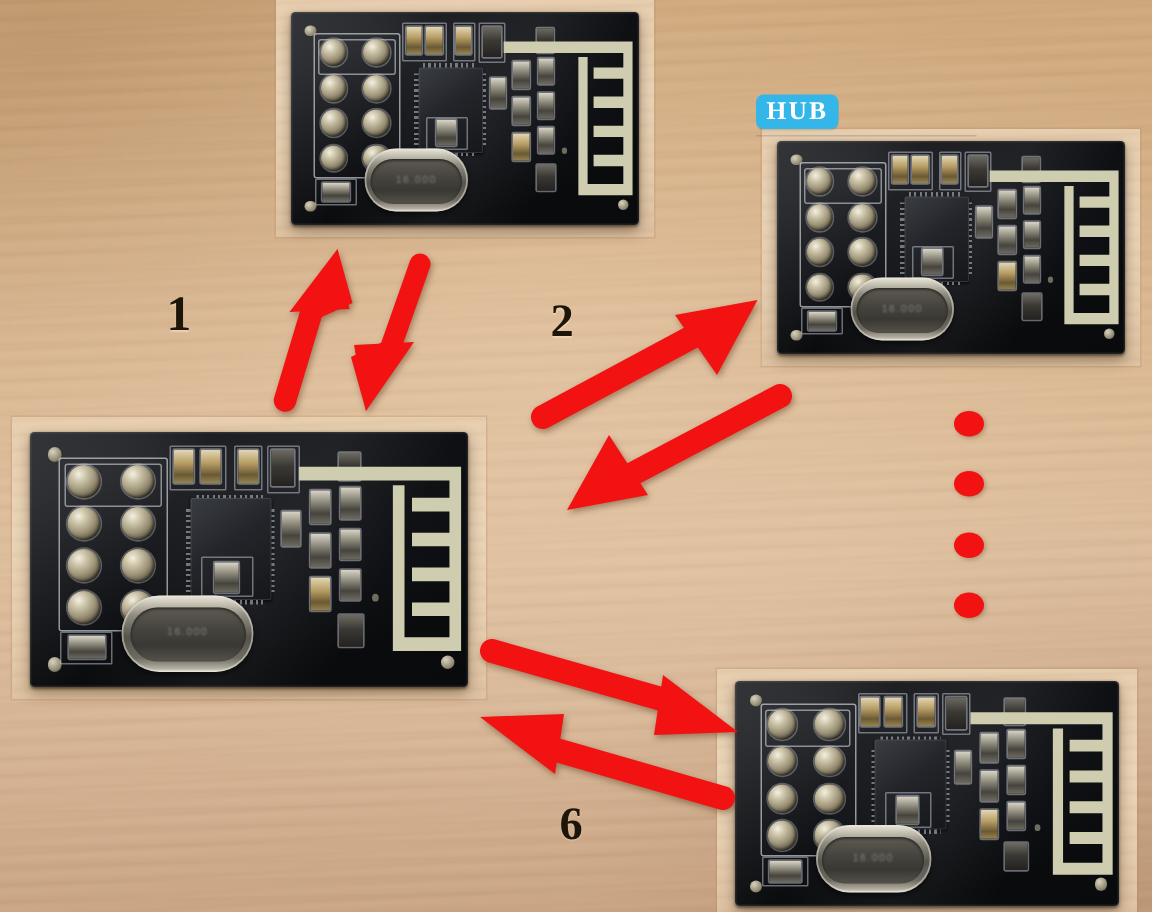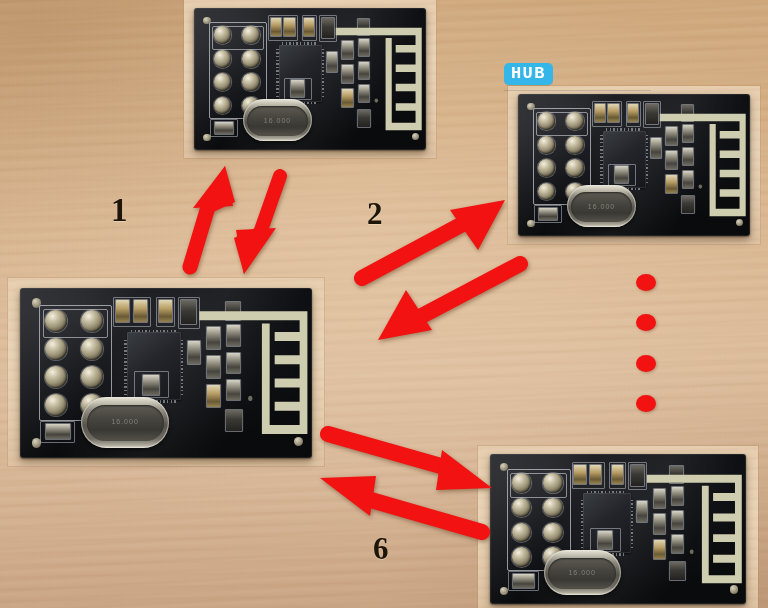--- a/index.html
+++ b/index.html
@@ -200,21 +200,21 @@
   .watermark{
     position:absolute;display:flex;align-items:center;gap:7px;
     user-select:none;
   }
   .wm-text{
     font-family:"Liberation Sans",sans-serif;
     font-size:19px;font-weight:400;letter-spacing:3.1px;
     color:rgba(105,96,88,.72);
   }
   .wm-badge{
-    font-family:Liberation Mono, monospace;
+    font-family:Liberation Serif, serif;
     font-size:17px;font-weight:700;letter-spacing:1.4px;
     color:#ffffff;
     background:#35b6e8;
     border-radius:5px;
     padding:1px 7px 2px 7px;
     box-shadow:0 1px 0 rgba(0,0,0,.10);
   }
   .wm-underline{
     position:absolute;left:0;top:27px;width:147px;height:1px;
     background:rgba(120,110,100,.30);

